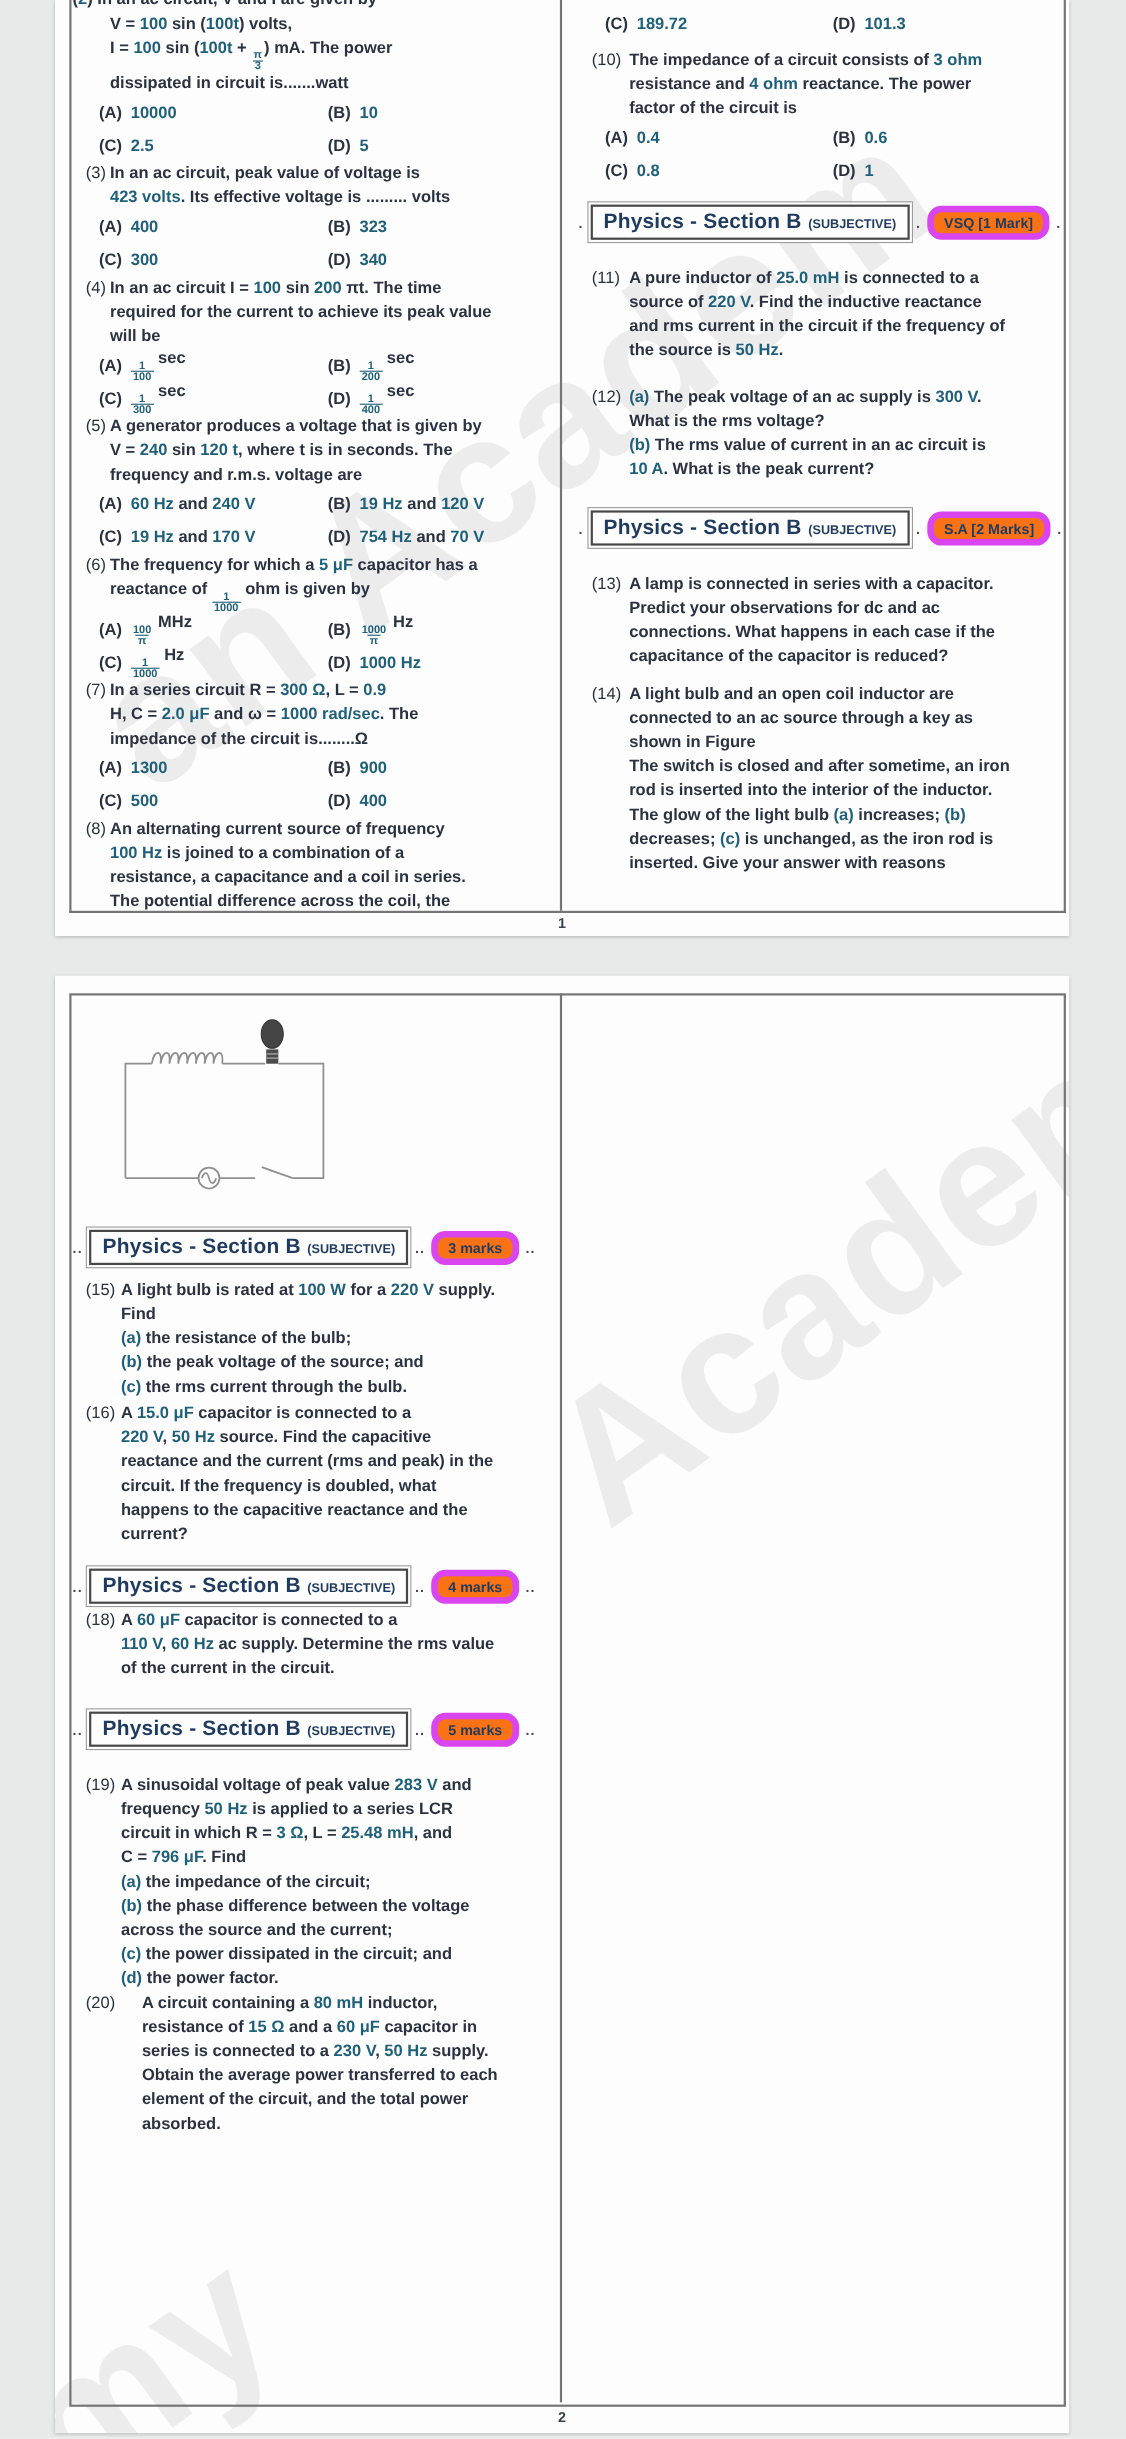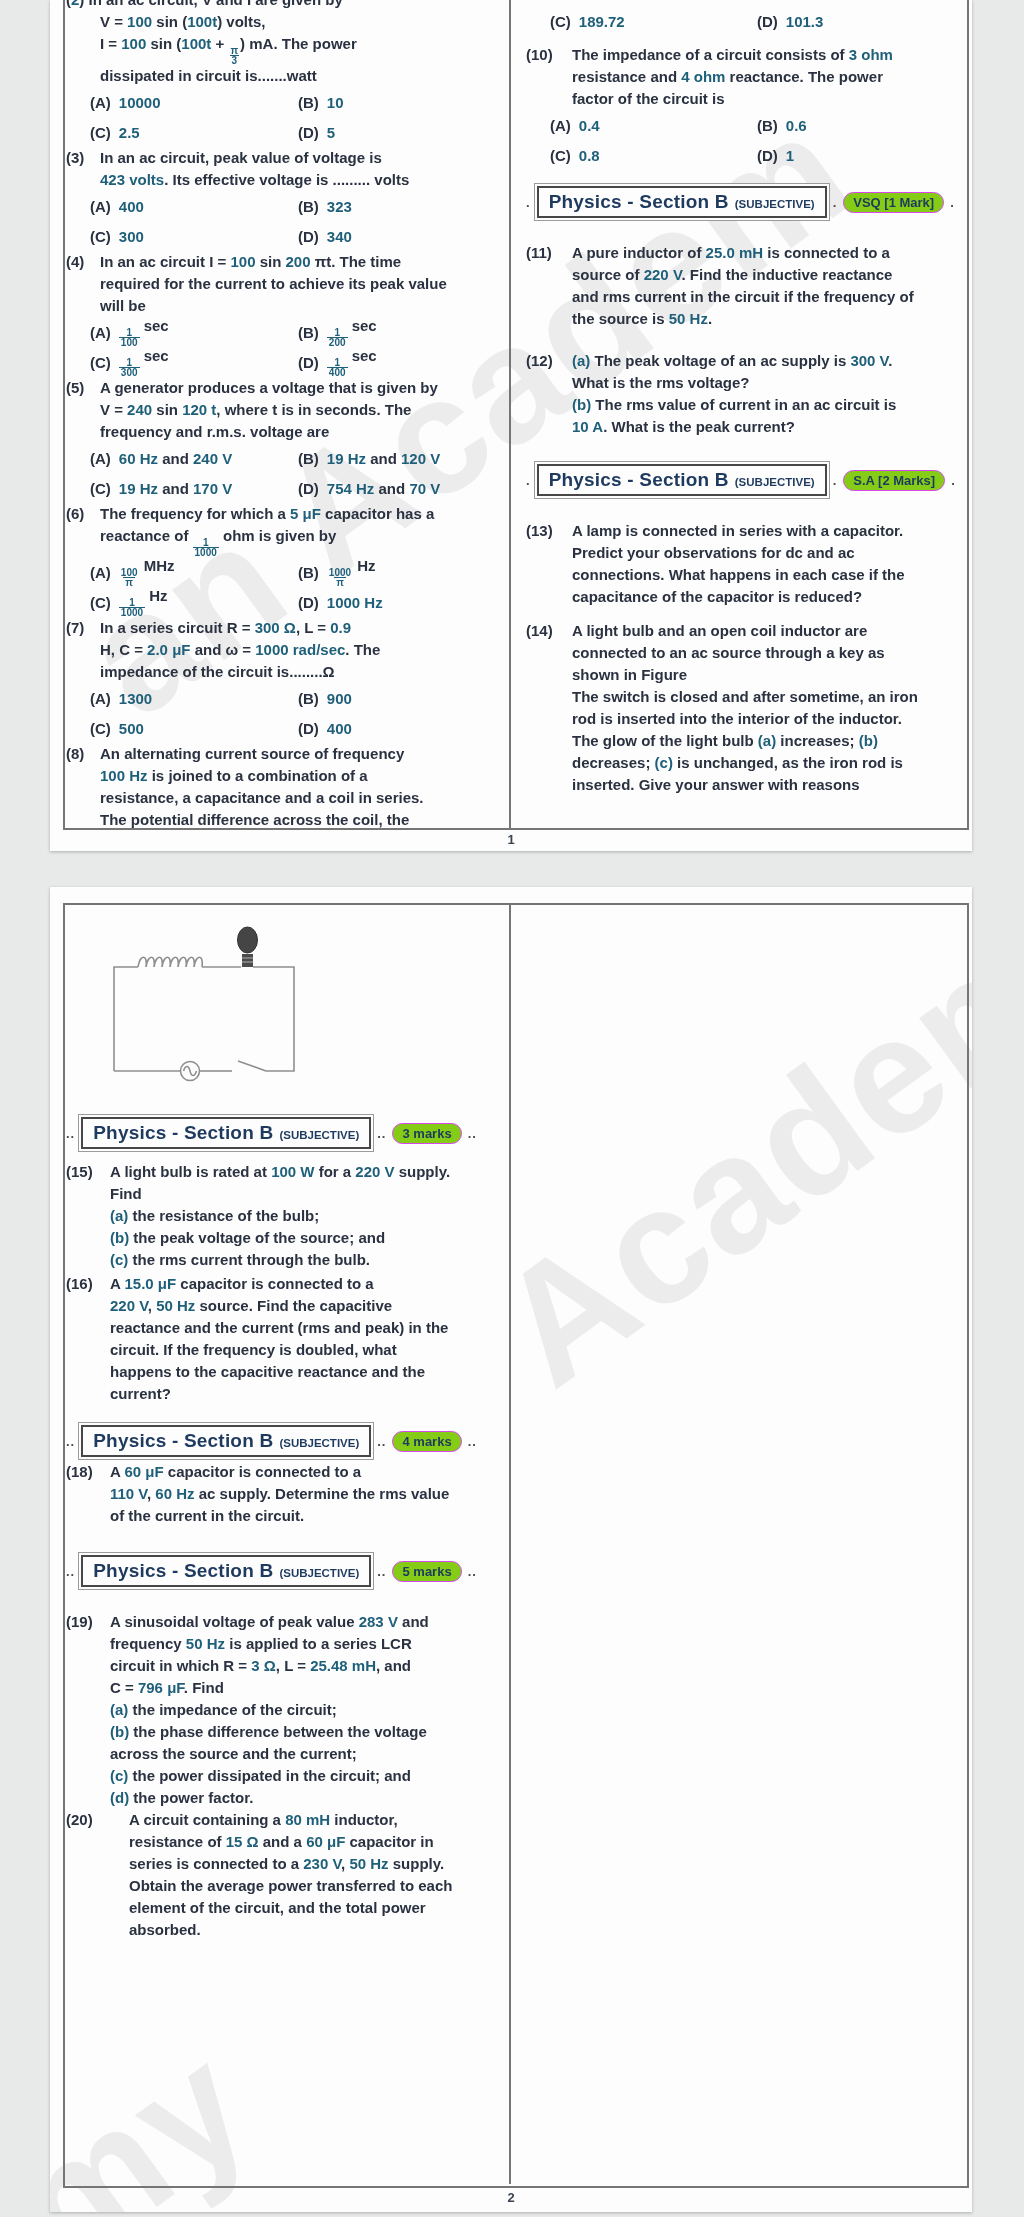--- a/index.html
+++ b/index.html
@@ -15,36 +15,36 @@
   .pbox{position:absolute;border:2px solid var(--border,#757575);pointer-events:none;}
   .pbox.notop{border-top:none;}
   .divider{position:absolute;width:2px;background:var(--border,#757575);}
   .wm{
     position:absolute;font-weight:700;color:var(--wm,rgba(130,125,125,.13));
     transform:rotate(-36deg);transform-origin:0 0;white-space:nowrap;z-index:0;
     font-family:"Liberation Sans",sans-serif;letter-spacing:2px;
   }
   .col{position:absolute;z-index:2;}
   .q{position:relative;}
-  .qnum{position:absolute;left:0;top:0;font-size:15px;line-height:22px;font-weight:700;color:var(--text,#2a3140);}
+  .qnum{position:absolute;left:12px;top:0;font-size:15px;line-height:22px;font-weight:400;color:var(--text,#2a3140);}
   .qline{font-size:15px;line-height:22px;font-weight:700;color:var(--text,#2a3140);white-space:nowrap;}
   .clipline{margin-top:-11px;}
   .optgrid{padding-left:24px;}
   .optrow{display:flex;height:30px;align-items:center;}
   .opt{width:50%;display:flex;align-items:center;font-size:15px;font-weight:700;color:var(--text,#2a3140);white-space:nowrap;}
   .oval{margin-left:8px;}
   .num{color:var(--accent,#1e5f7a);}
   .frac{display:inline-flex;flex-direction:column;align-items:center;vertical-align:-5px;line-height:9px;font-size:10px;}
   .fn{padding:0 2px;}
   .fd{border-top:1.2px solid currentColor;padding:0 2px;}
   .hdr{display:flex;align-items:center;gap:6px;white-space:nowrap;}
   .hbox{border:2px solid #474747;box-shadow:0 0 0 2px #fdfdfd,0 0 0 3px #9b9b9b;padding:3px 10px;background:#fdfdfd;display:inline-flex;align-items:baseline;gap:6px;}
   .htitle{font-size:19px;font-weight:700;color:var(--header,#1e3a5f);letter-spacing:.2px;}
   .hsub{font-size:11.5px;font-weight:700;color:var(--header,#1e3a5f);}
-  .badge{border:1px solid #d946ef;border-radius:13px;padding:2px 9px;font-size:13px;font-weight:700;color:var(--header,#1e3a5f);background:#84cc16;}
+  .badge{border:6px solid #d946ef;border-radius:13px;padding:2px 9px;font-size:13px;font-weight:700;color:var(--header,#1e3a5f);background:#f97316;}
   .dots{font-size:13px;font-weight:700;color:#494949;letter-spacing:1px;}
   .pnum{position:absolute;left:0;right:0;text-align:center;font-size:13px;font-weight:700;color:#3a4350;z-index:2;}
   .figwrap{margin-left:36px;position:relative;}
   .figwrap svg path, .figwrap svg circle{fill:none;stroke:#8f8f8f;stroke-width:1.6;}
 </style>
 </head>
 <body>
 
 <div id="doc">
     <div class="page" style="top: 0px; height: 851px;">

